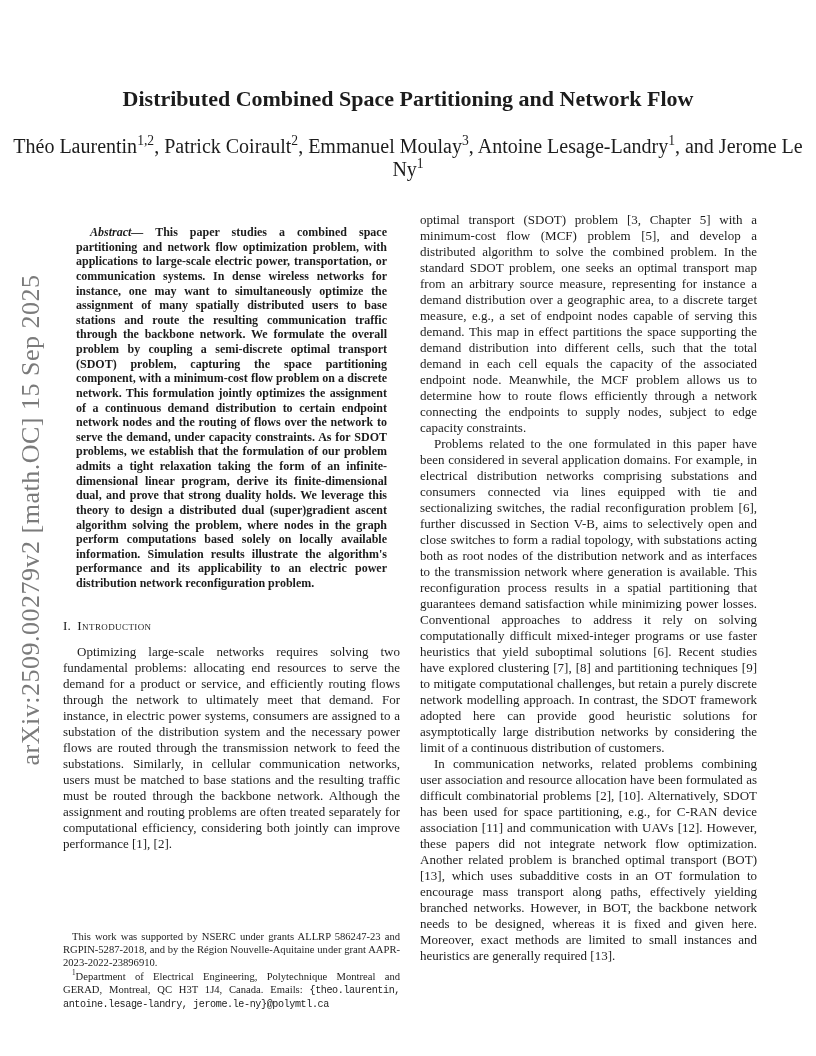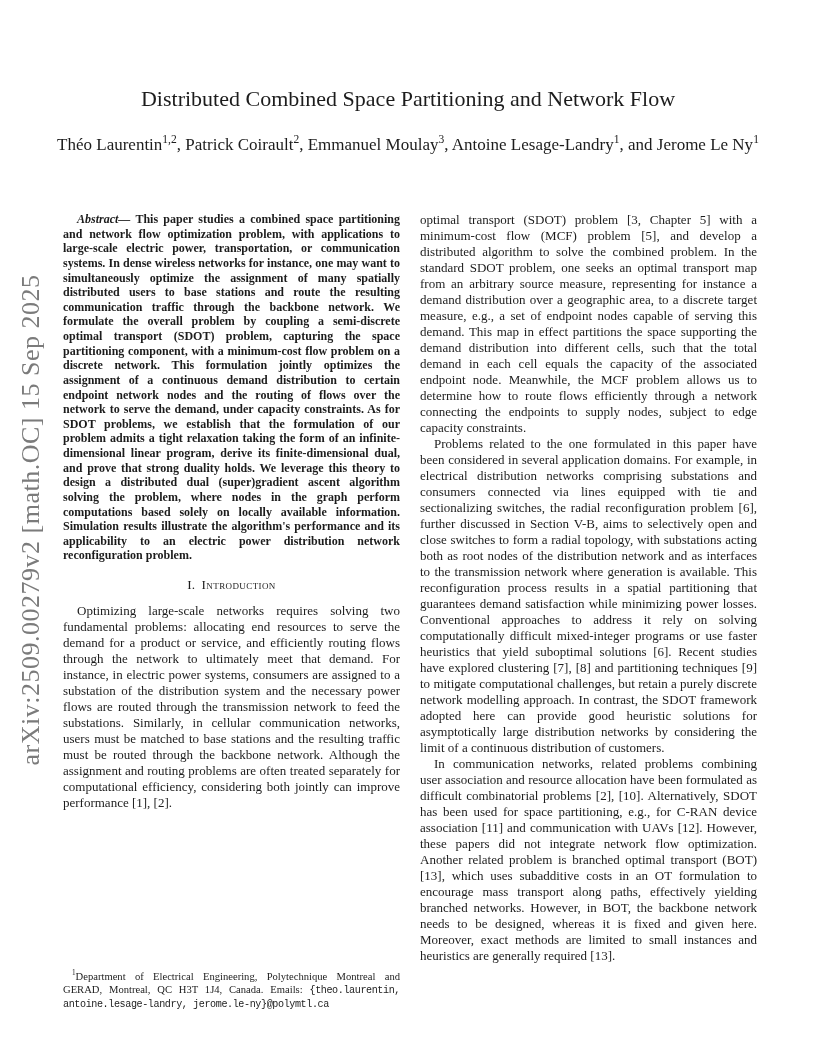--- a/index.html
+++ b/index.html
@@ -19,47 +19,47 @@
     transform-origin:center;
     white-space:nowrap;
     font-size:26px;
     letter-spacing:0.5px;
     color:#7b7b7b;
   }
   .head { text-align:center; padding-top:84px; }
   .title {
     margin:0;
     font-size:22px;
-    font-weight:normal;
+    font-weight:bold;
     line-height:1.36;
   }
-  .authors { margin-top:21px; font-size:17px; }
+  .authors { margin-top:21px; font-size:20px; }
   sup { font-size:0.68em; vertical-align:super; line-height:0; }
   .columns {
     position:absolute;
     left:63px; top:212px;
     width:694px; height:800px;
     display:flex; gap:20px;
   }
   .col { width:337px; overflow:hidden; }
   .col-left { display:flex; flex-direction:column; height:800px; }
   .abstract {
-    margin:0;
+    margin:13px;
     font-size:12px;
     font-weight:bold;
     line-height:1.22;
     text-align:justify;
     text-indent:14px;
   }
   .abs-label { font-style:italic; }
   .section-heading {
     margin:14px 0 10px 0;
     font-size:13.2px;
     font-weight:normal;
-    text-align:center;
+    text-align:left;
   }
   .section-heading .sc { font-variant:small-caps; letter-spacing:0.4px; }
   .body-par {
     margin:0;
     font-size:13px;
     line-height:16px;
     text-align:justify;
   }
   .indent { text-indent:14px; }
   .fnblock {
@@ -90,20 +90,21 @@
   <div class="columns">
 
     <div class="col col-left">
       <p class="abstract"><span class="abs-label">Abstract—</span> <span>This paper studies a combined space partitioning and network flow optimization problem, with applications to large-scale electric power, transportation, or communication systems. In dense wireless networks for instance, one may want to simultaneously optimize the assignment of many spatially distributed users to base stations and route the resulting communication traffic through the backbone network. We formulate the overall problem by coupling a semi-discrete optimal transport (SDOT) problem, capturing the space partitioning component, with a minimum-cost flow problem on a discrete network. This formulation jointly optimizes the assignment of a continuous demand distribution to certain endpoint network nodes and the routing of flows over the network to serve the demand, under capacity constraints. As for SDOT problems, we establish that the formulation of our problem admits a tight relaxation taking the form of an infinite-dimensional linear program, derive its finite-dimensional dual, and prove that strong duality holds. We leverage this theory to design a distributed dual (super)gradient ascent algorithm solving the problem, where nodes in the graph perform computations based solely on locally available information. Simulation results illustrate the algorithm's performance and its applicability to an electric power distribution network reconfiguration problem.</span></p>
 
       <h2 class="section-heading"><span>I.</span>&nbsp;&nbsp;<span class="sc">Introduction</span></h2>
 
       <p class="body-par indent">Optimizing large-scale networks requires solving two fundamental problems: allocating end resources to serve the demand for a product or service, and efficiently routing flows through the network to ultimately meet that demand. For instance, in electric power systems, consumers are assigned to a substation of the distribution system and the necessary power flows are routed through the transmission network to feed the substations. Similarly, in cellular communication networks, users must be matched to base stations and the resulting traffic must be routed through the backbone network. Although the assignment and routing problems are often treated separately for computational efficiency, considering both jointly can improve performance [1], [2].</p>
 
       <div class="fnblock" id="footnotes">
+          <p class="fn">This work was supported by NSERC under grants ALLRP 586247-23 and RGPIN-5287-2018, and by the Région Nouvelle-Aquitaine under grant AAPR-2023-2022-23896910.</p>
           <p class="fn"><sup>1</sup>Department of Electrical Engineering, Polytechnique Montreal and GERAD, Montreal, QC H3T 1J4, Canada. Emails: <span class="mono">{theo.laurentin, antoine.lesage-landry, jerome.le-ny}@polymtl.ca</span></p>
         </div>
     </div>
 
     <div class="col col-right">
       <p class="body-par">optimal transport (SDOT) problem [3, Chapter 5] with a minimum-cost flow (MCF) problem [5], and develop a distributed algorithm to solve the combined problem. In the standard SDOT problem, one seeks an optimal transport map from an arbitrary source measure, representing for instance a demand distribution over a geographic area, to a discrete target measure, e.g., a set of endpoint nodes capable of serving this demand. This map in effect partitions the space supporting the demand distribution into different cells, such that the total demand in each cell equals the capacity of the associated endpoint node. Meanwhile, the MCF problem allows us to determine how to route flows efficiently through a network connecting the endpoints to supply nodes, subject to edge capacity constraints.</p>
       <p class="body-par indent">Problems related to the one formulated in this paper have been considered in several application domains. For example, in electrical distribution networks comprising substations and consumers connected via lines equipped with tie and sectionalizing switches, the radial reconfiguration problem [6], further discussed in Section V-B, aims to selectively open and close switches to form a radial topology, with substations acting both as root nodes of the distribution network and as interfaces to the transmission network where generation is available. This reconfiguration process results in a spatial partitioning that guarantees demand satisfaction while minimizing power losses. Conventional approaches to address it rely on solving computationally difficult mixed-integer programs or use faster heuristics that yield suboptimal solutions [6]. Recent studies have explored clustering [7], [8] and partitioning techniques [9] to mitigate computational challenges, but retain a purely discrete network modelling approach. In contrast, the SDOT framework adopted here can provide good heuristic solutions for asymptotically large distribution networks by considering the limit of a continuous distribution of customers.</p>
       <p class="body-par indent">In communication networks, related problems combining user association and resource allocation have been formulated as difficult combinatorial problems [2], [10]. Alternatively, SDOT has been used for space partitioning, e.g., for C-RAN device association [11] and communication with UAVs [12]. However, these papers did not integrate network flow optimization. Another related problem is branched optimal transport (BOT) [13], which uses subadditive costs in an OT formulation to encourage mass transport along paths, effectively yielding branched networks. However, in BOT, the backbone network needs to be designed, whereas it is fixed and given here. Moreover, exact methods are limited to small instances and heuristics are generally required [13].</p>
     </div>
 

